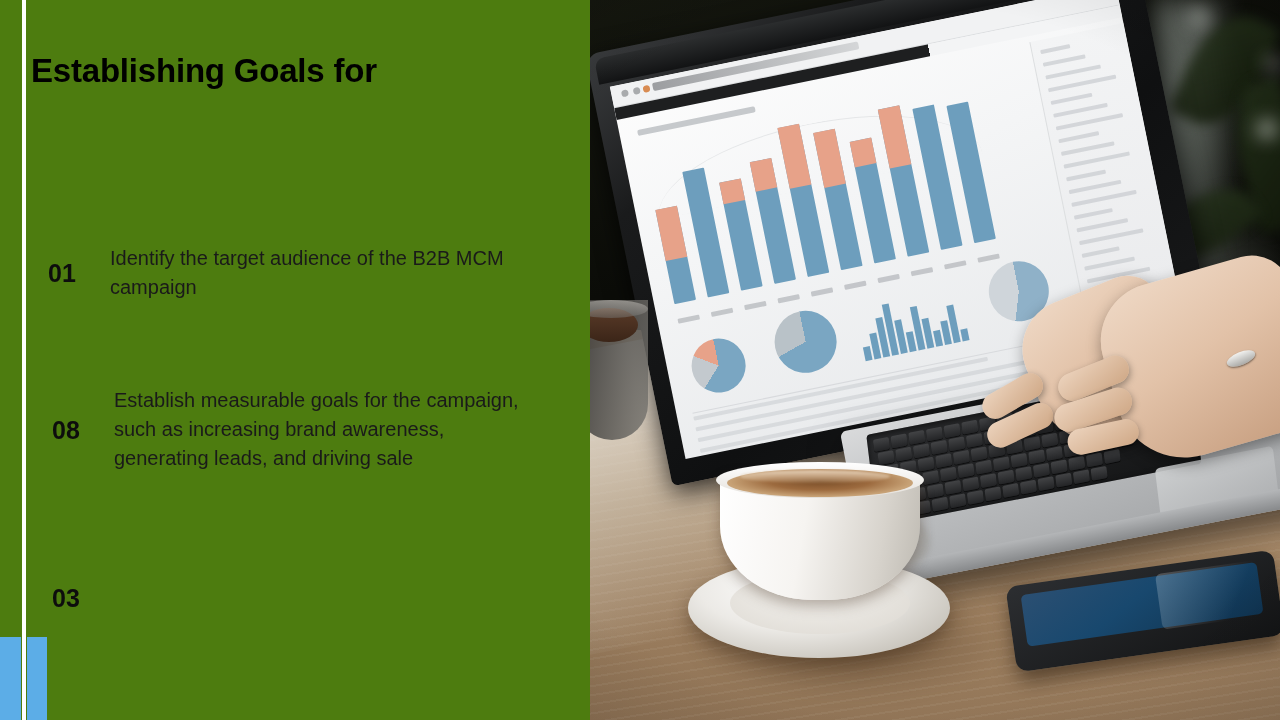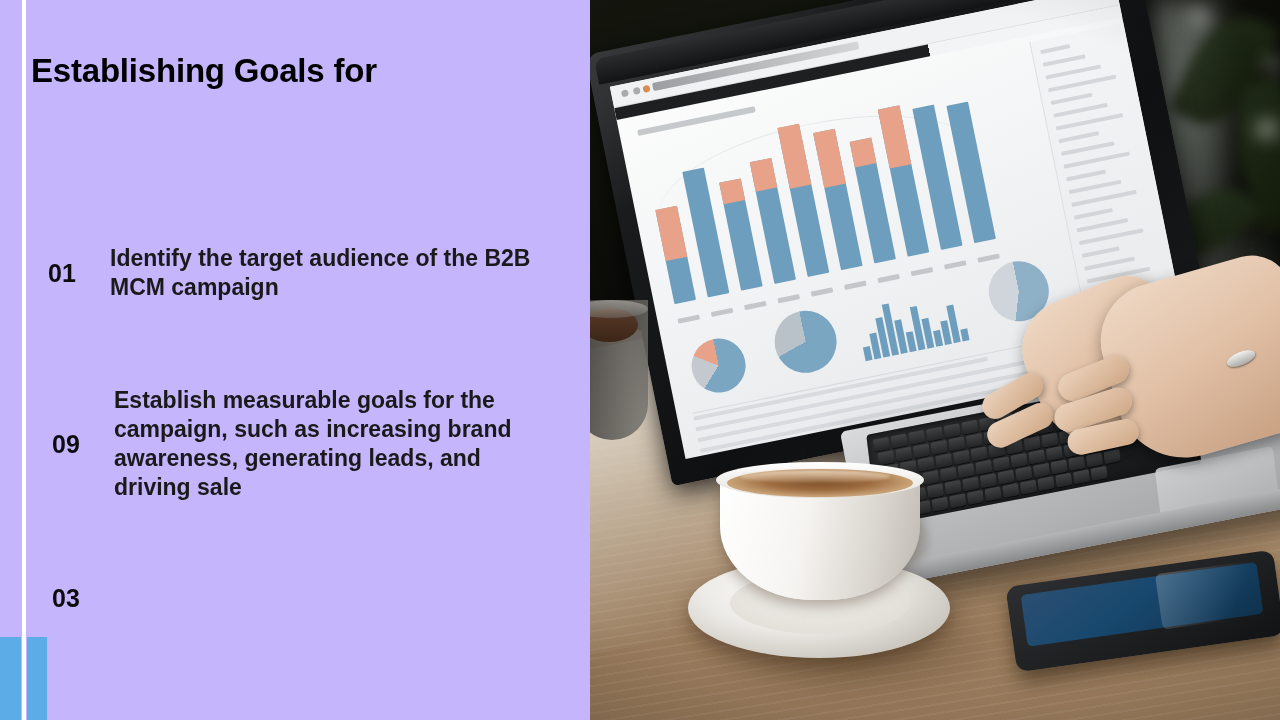--- a/index.html
+++ b/index.html
@@ -7,42 +7,42 @@
   body {
     font-family:"Liberation Sans", sans-serif;
     background:#eef2f7;
     -webkit-font-smoothing:antialiased;
   }
   .slide { position:relative; width:1280px; height:720px; overflow:hidden; background:#eef2f7; }
 
   
   .left-panel {
     position:absolute; left:0; top:0; width:590px; height:720px;
-    background:#c4b5fd;
+    background:#4d7c0f;
   }
   .edge-stripe {
     position:absolute; left:22px; top:0; width:4px; height:720px;
     background:#ffffff;
   }
   .title-block {
     position:absolute; left:31px; top:48px; width:540px;
   }
   .title-line {
     font-size:33px; font-weight:bold; color:#000000;
     line-height:46px; letter-spacing:-0.2px; white-space:nowrap;
   }
 
   .goal-list { position:absolute; left:0; top:0; width:590px; height:720px; }
   .goal-item { position:absolute; display:flex; align-items:flex-start; }
   .goal-num {
     font-size:25px; font-weight:bold; color:#0d0d0d;
     width:62px; flex:0 0 62px; line-height:26px;
   }
   .goal-text {
-    font-size:23px; color:#1a1a1a; line-height:29px; font-weight:700;
+    font-size:20px; color:#1a1a1a; line-height:29px; font-weight:400;
   }
 
   #goal-1 { left:40px; top:244px; width:500px; align-items:center;justify-content:flex-end; }
   #goal-1 .goal-num { padding-top:0px; }
   #goal-1 .goal-text { width:430px; }
 
   #goal-2 { left:52px; top:386px; width:500px; align-items:center; }
   #goal-2 .goal-text { width:405px; }
 
   #goal-3 { left:52px; top:585px; width:500px; align-items:center; }
@@ -288,21 +288,21 @@
     </div>
 
     <div class="goal-list">
 
       <div class="goal-item" id="goal-1">
         <div class="goal-num">01</div>
         <div class="goal-text">Identify the target audience of the B2B MCM campaign</div>
       </div>
 
       <div class="goal-item" id="goal-2">
-        <div class="goal-num">09</div>
+        <div class="goal-num">08</div>
         <div class="goal-text">Establish measurable goals for the campaign, such as increasing brand awareness, generating leads, and driving sale</div>
       </div>
 
       <div class="goal-item" id="goal-3">
         <div class="goal-num">03</div>
       </div>
 
     </div>
 
     <div class="accent-bar" id="accent-bar-1"></div>

